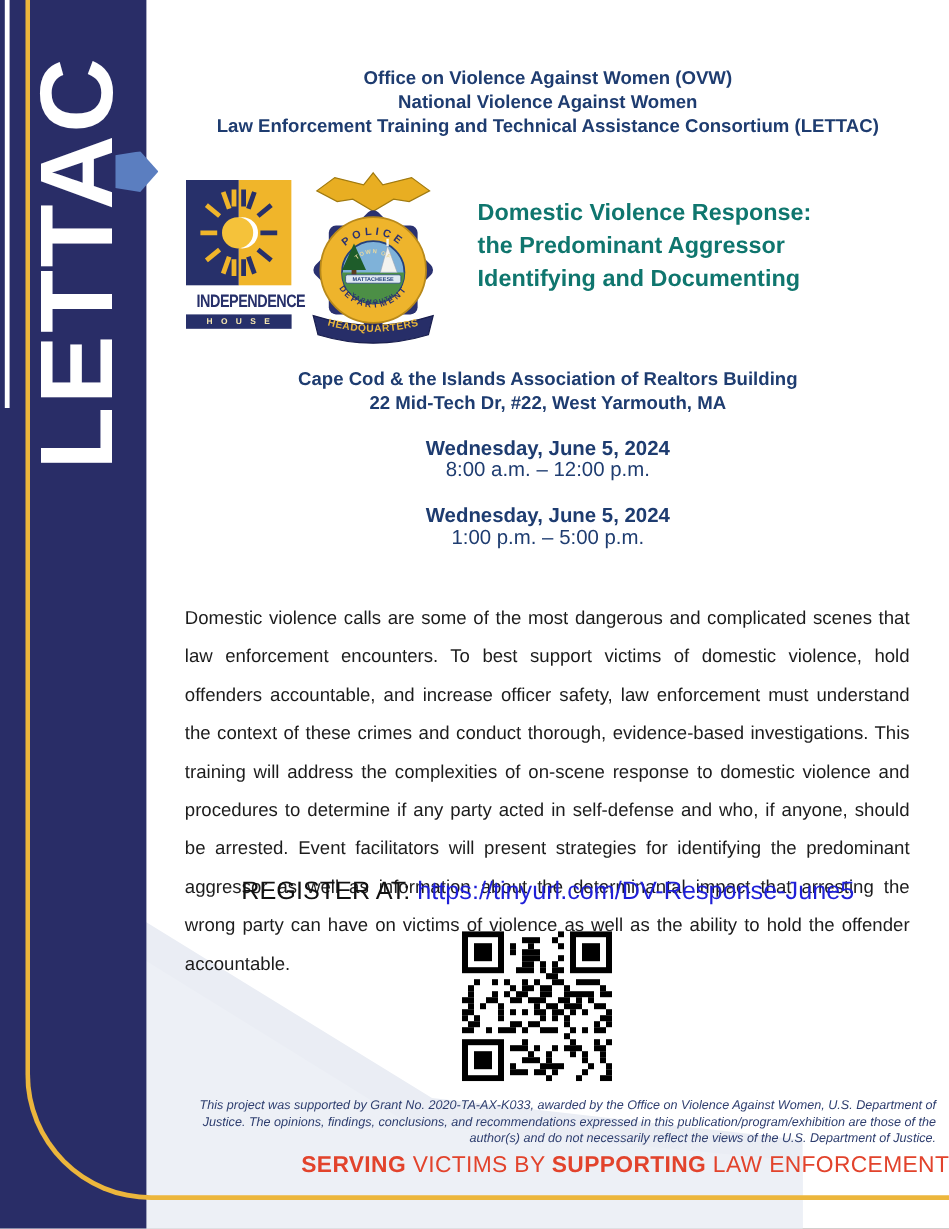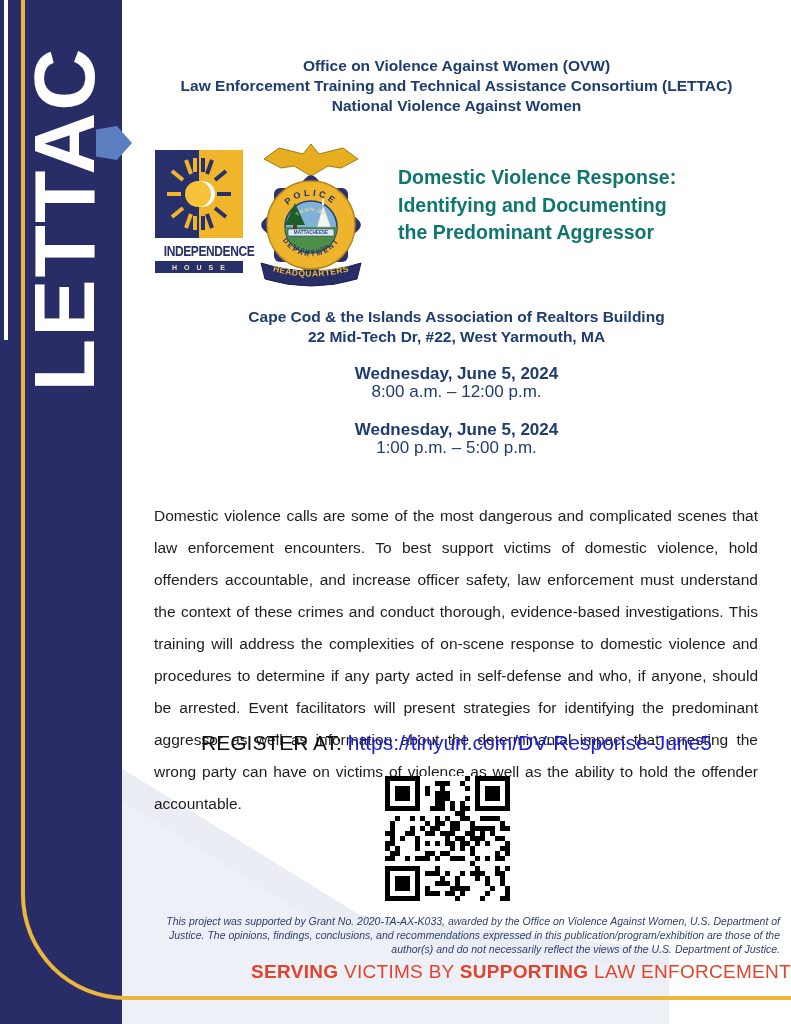--- a/index.html
+++ b/index.html
@@ -65,22 +65,22 @@
       <span class="lettac">LETTAC</span>
     </div>
     <div class="a-pentagon"></div>
   </div>
   <div class="gold-frame"></div>
 
   <div class="main">
 
     <div class="header">
       <div>Office on Violence Against Women (OVW)</div>
+      <div>National Violence Against Women</div>
       <div>Law Enforcement Training and Technical Assistance Consortium (LETTAC)</div>
-      <div>National Violence Against Women</div>
     </div>
 
     <div class="logo-indep">
       <svg width="88" height="88" viewBox="0 0 88 88">
         <rect x="0" y="0" width="44" height="88" fill="#27306a"></rect>
         <rect x="44" y="0" width="44" height="88" fill="#f0b52a"></rect>
         <g stroke-width="4" stroke-linecap="butt">
           <g stroke="#f0b52a">
             <line x1="26" y1="44" x2="12" y2="44"></line>
               <line x1="28" y1="30" x2="17" y2="21"></line>
@@ -149,22 +149,22 @@
 
         <path d="M 18 122 Q 68 138 118 122 L 114 138 Q 68 152 22 138 Z" fill="#272e68" stroke="#1a1f4e" stroke-width="1"></path>
         <text font-family="Liberation Sans, sans-serif" font-size="8.5" font-weight="bold" fill="#e9b63a" letter-spacing="0.5" text-anchor="middle">
           <textPath href="#arcRibbon" startOffset="50%">HEADQUARTERS</textPath>
         </text>
       </svg>
     </div>
 
     <div class="event-title">
       <div>Domestic Violence Response:</div>
+      <div>the Predominant Aggressor</div>
       <div>Identifying and Documenting</div>
-      <div>the Predominant Aggressor</div>
     </div>
 
     <div class="venue">
       <div>Cape Cod &amp; the Islands Association of Realtors Building</div>
       <div>22 Mid-Tech Dr, #22, West Yarmouth, MA</div>
     </div>
 
     <div class="session s1">
       <div class="d">Wednesday, June 5, 2024</div>
       <div>8:00 a.m. – 12:00 p.m.</div>

